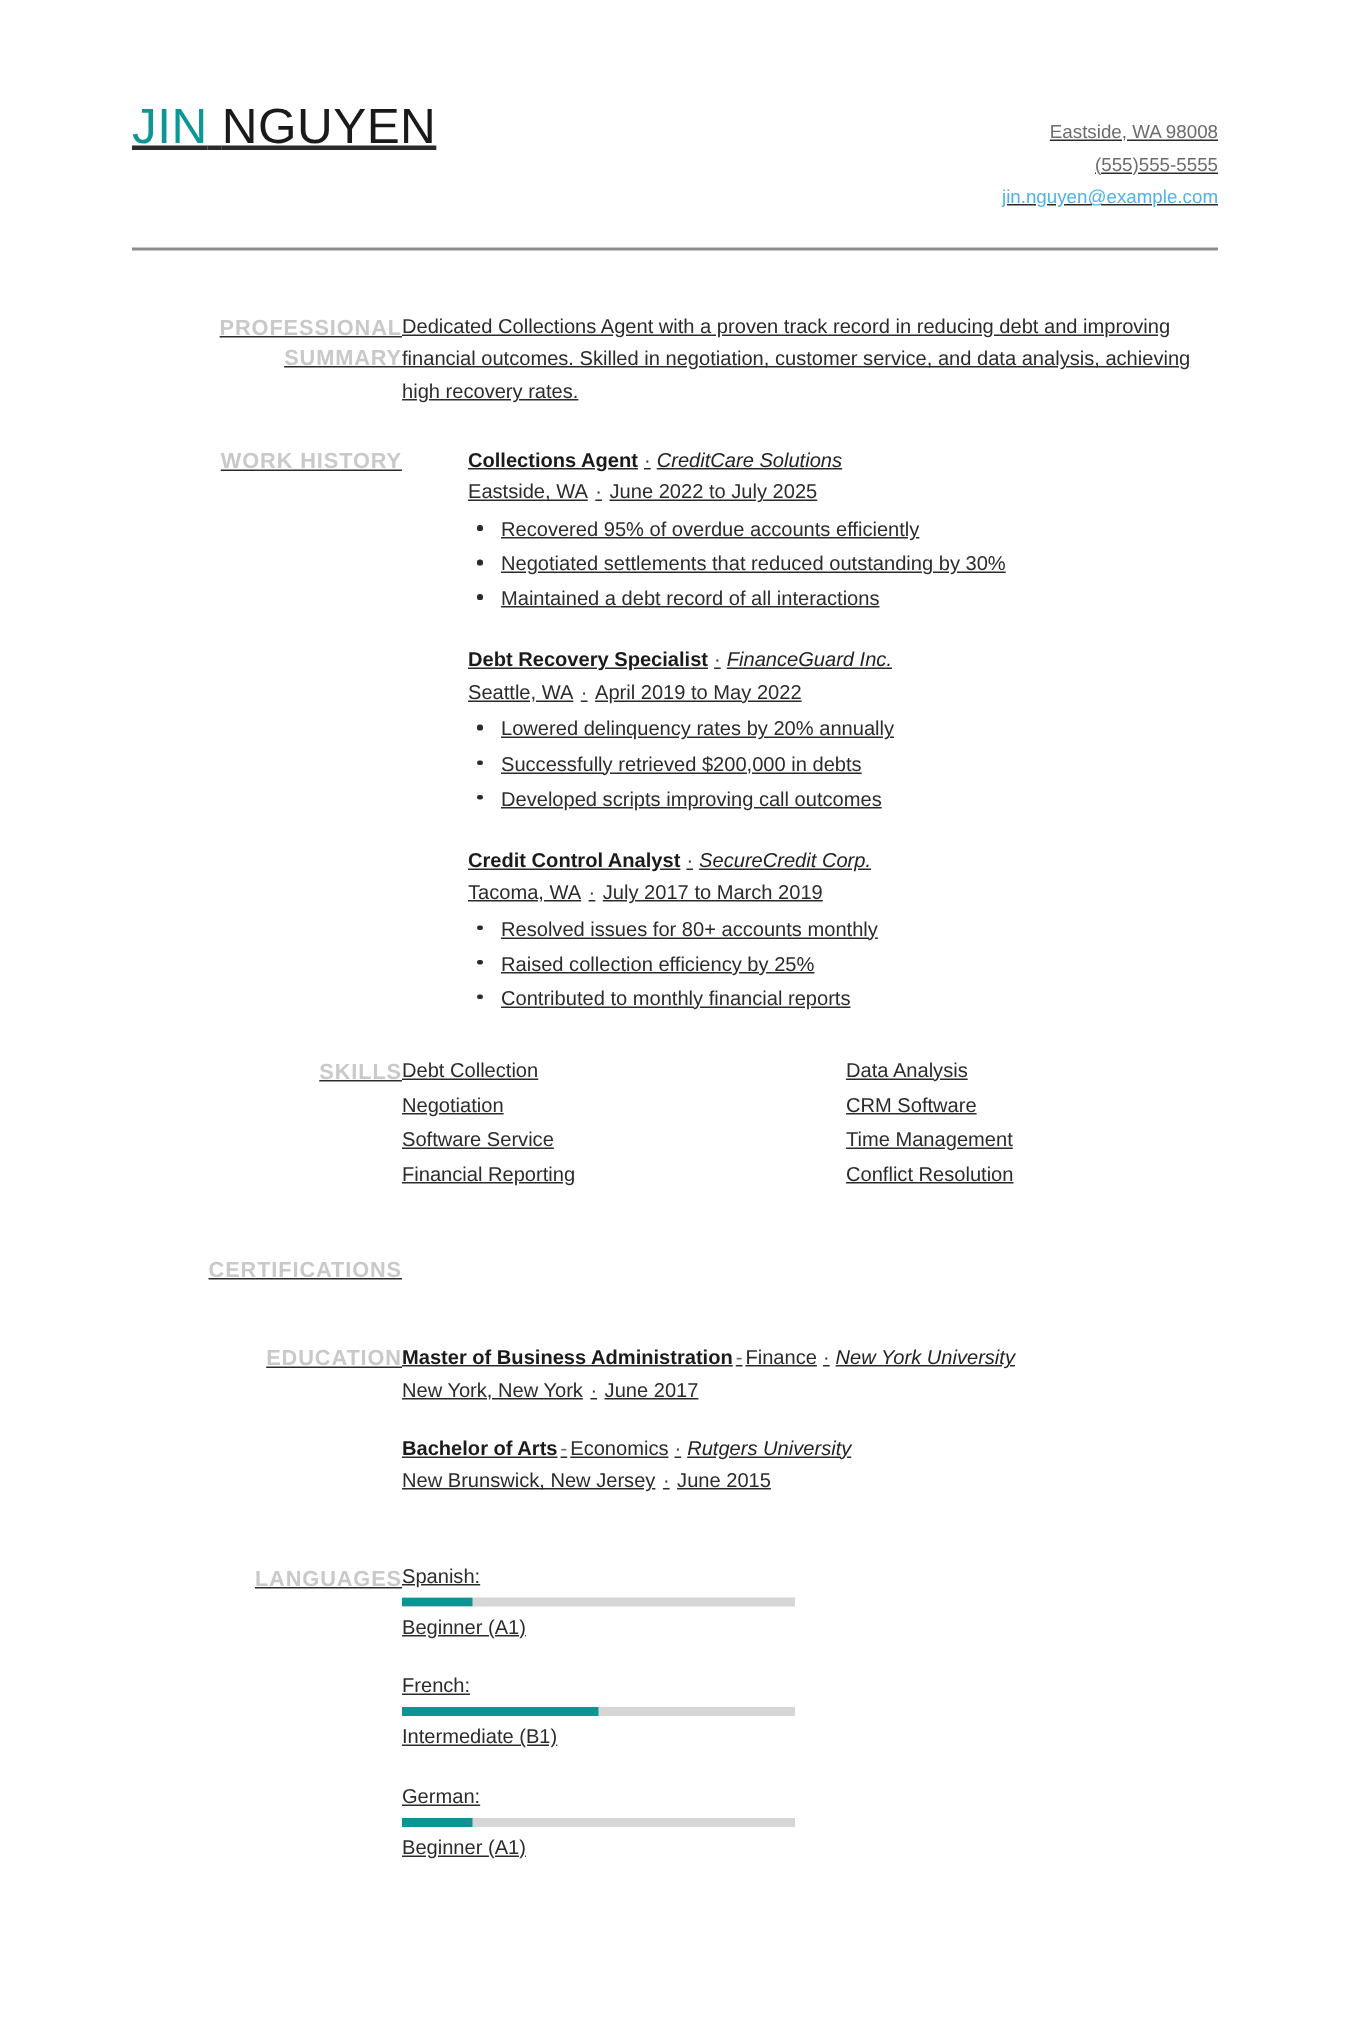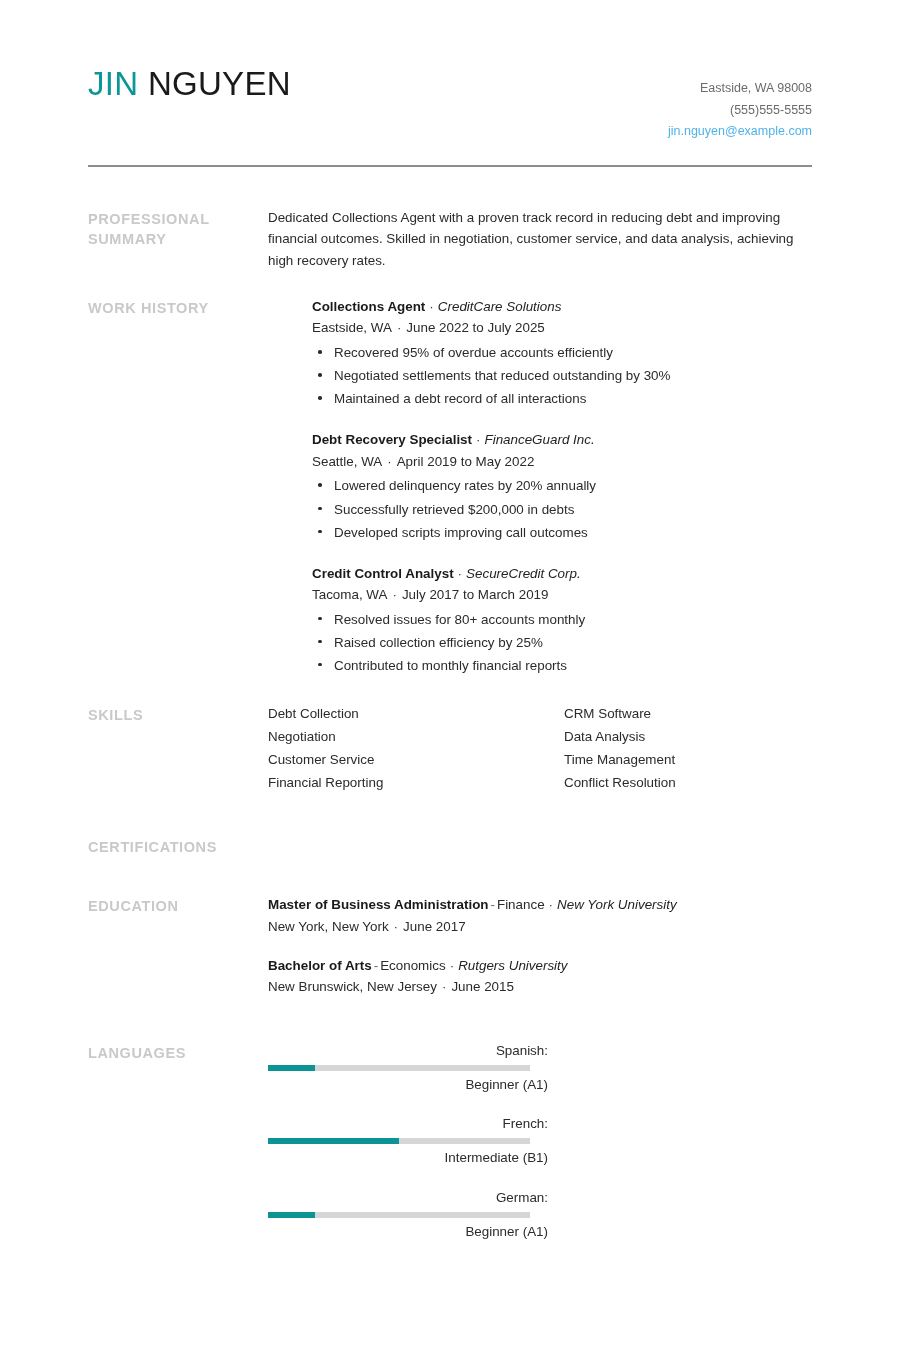--- a/index.html
+++ b/index.html
@@ -11,20 +11,21 @@
     font-family: "Liberation Sans", sans-serif;
     color: #2b2b2b;
     overflow: hidden;
   }
 
   .page {
     width: 900px;
     height: 1350px;
     padding: 56px 88px 16px 88px;
     position: relative;
+    text-decoration: underline;
   }
 
   
   .header {
     display: flex;
     align-items: flex-start;
     justify-content: space-between;
     padding-top: 10px;
   }
 
@@ -62,20 +63,21 @@
   .sec-label {
     width: 180px;
     flex: 0 0 180px;
     font-size: 14.5px;
     font-weight: 700;
     letter-spacing: 0.6px;
     color: #c9c9c9;
     text-transform: uppercase;
     line-height: 1.42;
     padding-top: 2px;
+    text-align: right;
   }
   .sec-body {
     flex: 1;
     min-width: 0;
   }
 
   #sec-summary { margin-top: 40px; }
   #sec-work    { margin-top: 24px; gap: 44px; }
   #sec-skills  { margin-top: 26px; }
   #sec-certs   { margin-top: 40px; }
@@ -187,21 +189,20 @@
   
   .lang-grid {
     display: flex;
     flex-wrap: wrap;
     width: 100%;
   }
   .lang-cell {
     width: 280px;
     flex: 0 0 280px;
     margin-bottom: 19px;
-    text-align: right;
   }
   .lang-name {
     font-size: 13.4px;
     line-height: 1.55;
     color: #2b2b2b;
     margin-bottom: 3px;
   }
   .lang-track {
     width: 262px;
     height: 6px;
@@ -277,26 +278,26 @@
       </div>
   </div>
 
   <div class="section" id="sec-skills">
     <div class="sec-label">Skills</div>
     <div class="sec-body">
       <div class="skills-grid">
         <div class="skills-col" id="skills-left">
             <div class="skill-item">Debt Collection</div>
             <div class="skill-item">Negotiation</div>
-            <div class="skill-item">Customer Service</div>
+            <div class="skill-item">Software Service</div>
             <div class="skill-item">Financial Reporting</div>
           </div>
         <div class="skills-col" id="skills-right">
+            <div class="skill-item">Data Analysis</div>
             <div class="skill-item">CRM Software</div>
-            <div class="skill-item">Data Analysis</div>
             <div class="skill-item">Time Management</div>
             <div class="skill-item">Conflict Resolution</div>
           </div>
       </div>
     </div>
   </div>
 
   <div class="section" id="sec-certs">
     <div class="sec-label">Certifications</div>
   </div>

